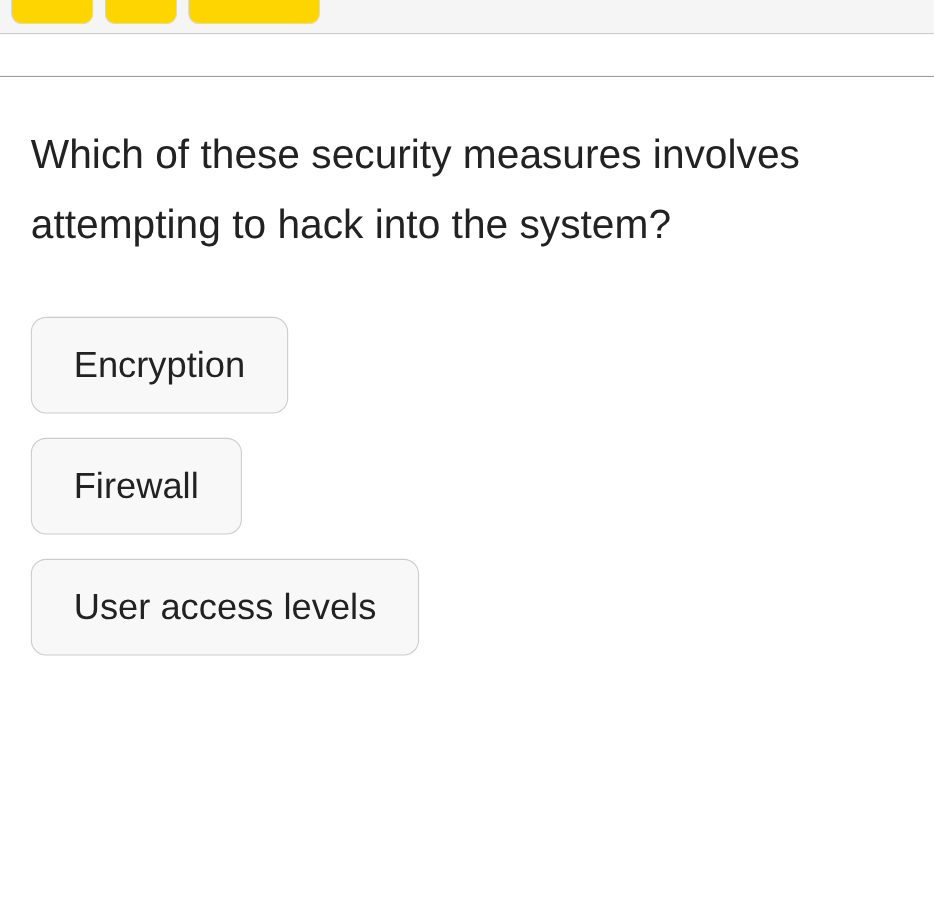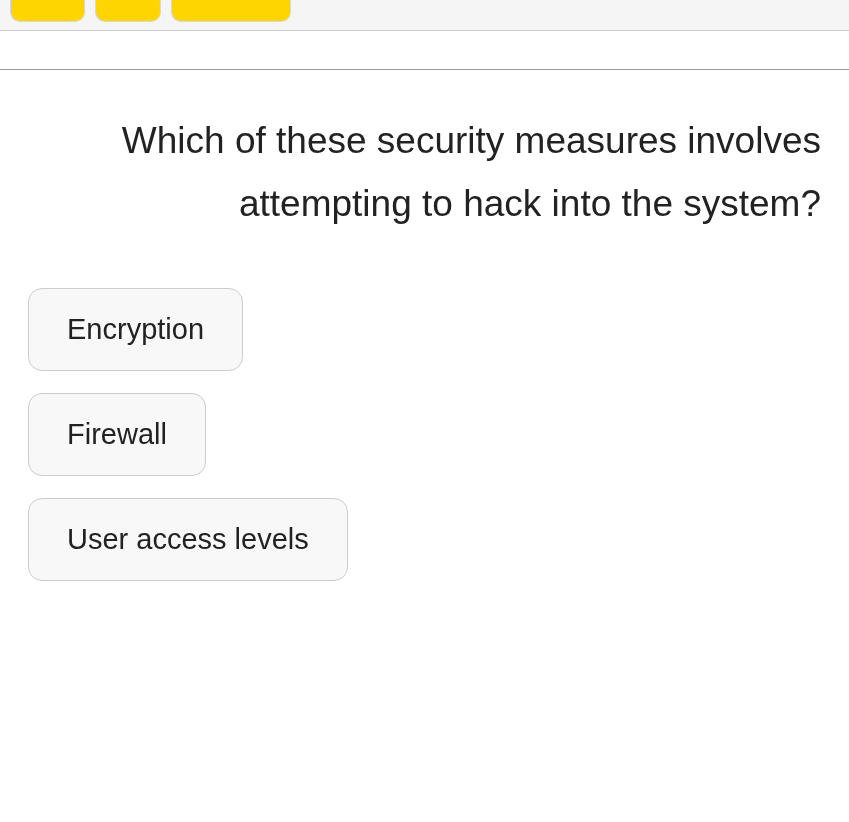--- a/index.html
+++ b/index.html
@@ -35,34 +35,33 @@
       padding: 40px 28px;
       border-top: 1px solid #999;
       margin-top: 38px;
     }
     .question {
       font-size: 37px;
       font-weight: 400;
       color: #222;
       line-height: 1.7;
       margin-bottom: 52px;
-      text-align: right;
     }
     .options {
       display: flex;
       flex-direction: column;
       gap: 22px;
       align-items: flex-start;
     }
     .option {
       background: #f8f8f8;
       border: 1px solid #ccc;
       border-radius: 14px;
       padding: 24px 38px;
-      font-size: 29px;
+      font-size: 33px;
       color: #222;
       cursor: pointer;
       font-family: inherit;
       text-align: left;
     }
   </style>
 </head>
 <body>
 
 <div class="top-bar">

